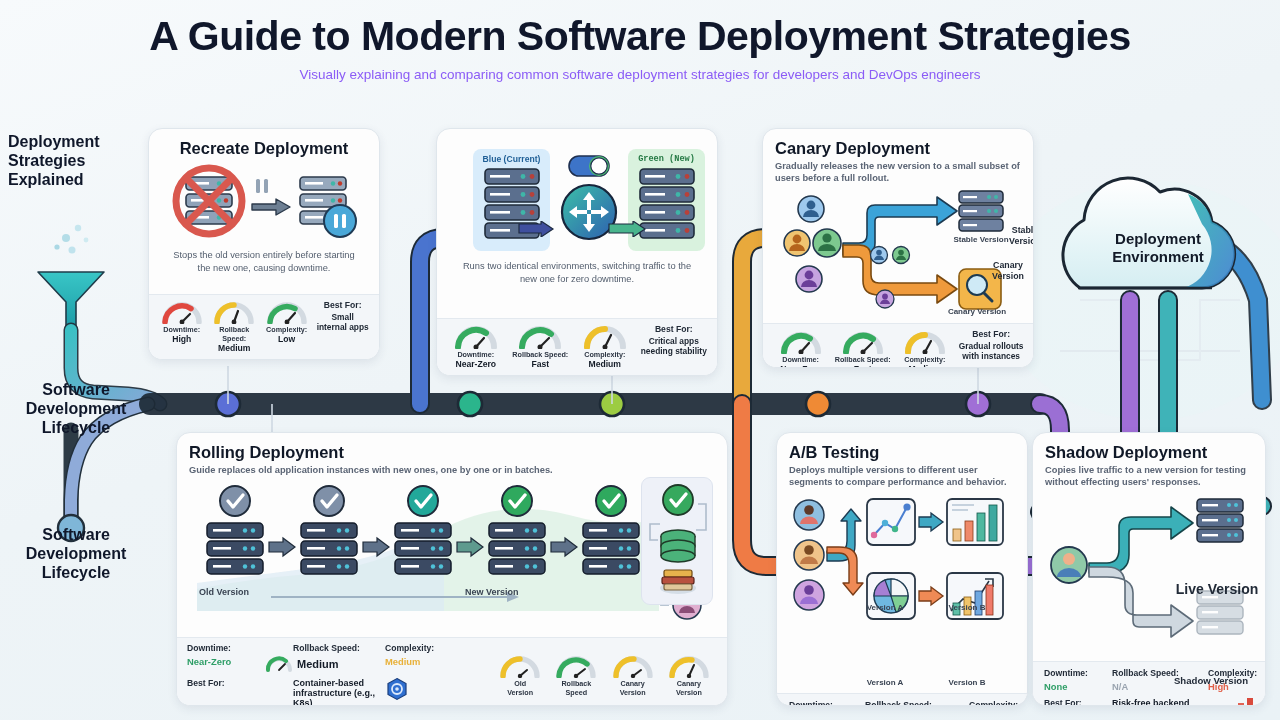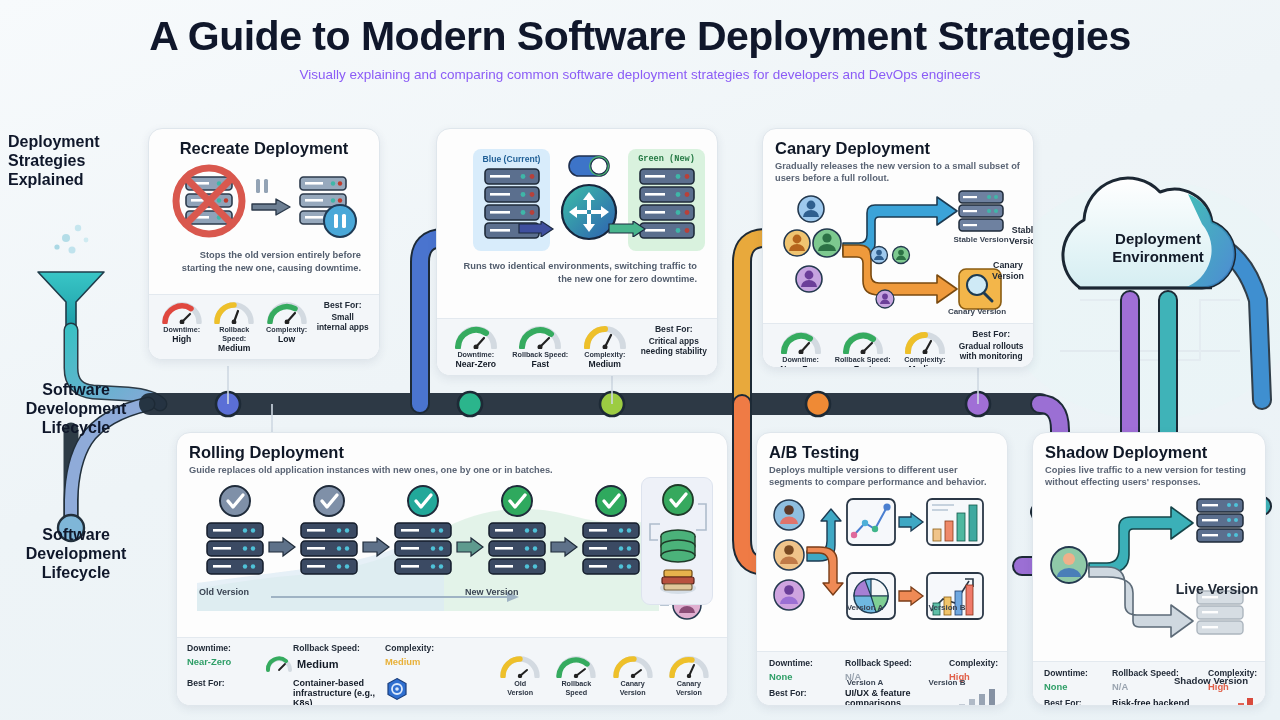--- a/index.html
+++ b/index.html
@@ -43,21 +43,21 @@
   
   .card {
     position: absolute; z-index: 20; background: #fdfdfd;
     border: 1px solid #dfe6ec; border-radius: 14px;
     box-shadow: 0 3px 10px rgba(40,60,90,0.09);
     overflow: hidden; display: flex; flex-direction: column;
   }
   .card-body { padding: 10px 12px 4px 12px; flex: 1; position: relative; }
   .card-title { font-size: 16.5px; font-weight: bold; color: #101827; line-height: 1.1; }
   .card-sub { font-size: 9.3px; color: #5b6575; line-height: 1.32; margin-top: 3px; font-weight: 600; }
-  .card-desc { font-size: 9.3px; color: #525d6d; line-height: 1.35; text-align: right; font-weight: 700; }
+  .card-desc { font-size: 9.3px; color: #525d6d; line-height: 1.35; text-align: center; font-weight: 400; }
 
   .card-foot {
     background: #f3f6f9; border-top: 1px solid #e3e9ef;
     padding: 5px 9px 6px 9px; display: flex; align-items: flex-start; gap: 5px;
   }
 
   
   .gauge-item { flex: 1; display: flex; flex-direction: column; align-items: center; }
   .gauge-cap { font-size: 7.2px; font-weight: bold; color: #2b3442; line-height: 1.25; text-align: center; margin-top: 1px; }
   .gauge-val { font-size: 8.6px; font-weight: bold; color: #141c28; text-align: center; line-height: 1.2; }
@@ -506,21 +506,21 @@
             <path d="M5 23 A17 17 0 0 1 22 6" fill="none" stroke="#eec02a" stroke-width="6" stroke-linecap="round"></path>
             <line x1="22" y1="23" x2="28" y2="12" stroke="#222" stroke-width="2.2" stroke-linecap="round"></line>
             <circle cx="22" cy="23" r="2.5" fill="#222"></circle>
           </svg>
         <div class="gauge-cap">Complexity:</div>
         <div class="gauge-val">Medium</div>
       </div>
       <div class="bestfor-box">
         <div class="bestfor-lbl">Best For:</div>
         <div class="bestfor-txt" style="white-space:pre-line;">Gradual rollouts
-with monitoring</div>
+with instances</div>
       </div>
     </div>
   </div>
 
   <div class="card" id="card-rolling" style="left:176px; top:432px; width:552px; height:274px;">
     <div class="card-body">
       <div class="card-title">Rolling Deployment</div>
       <div class="card-sub">Guide replaces old application instances with new ones, one by one or in batches.</div>
 
       <svg width="528" height="150" viewBox="0 0 528 150" style="margin-top:3px;">
@@ -730,21 +730,21 @@
               <line x1="21" y1="21" x2="26" y2="10" stroke="#222" stroke-width="2" stroke-linecap="round"></line>
               <circle cx="21" cy="21" r="2.2" fill="#222"></circle>
             </svg>
           <div class="gauge-cap" style="white-space:pre-line;">Canary
 Version</div>
         </div>
       </div>
     </div>
   </div>
 
-  <div class="card" id="card-ab" style="left:756px; top:432px; width:252px; height:274px;">
+  <div class="card" id="card-ab" style="left:776px; top:432px; width:252px; height:274px;gap:42px;">
     <div class="card-body">
       <div class="card-title">A/B Testing</div>
       <div class="card-sub">Deploys multiple versions to different user segments to compare performance and behavior.</div>
 
       <svg width="228" height="152" viewBox="0 0 228 152" style="margin-top:2px;">
 
         <circle cx="20" cy="24" r="15" fill="#8fbfe0" stroke="#24394f" stroke-width="1.5"></circle>
         <circle cx="20" cy="19" r="4.8" fill="#5e3a2a"></circle>
           <path d="M11 33 a9 7.5 0 0 1 18 0 Z" fill="#e0736b"></path>
         <circle cx="20" cy="64" r="15" fill="#f0c48a" stroke="#24394f" stroke-width="1.5"></circle>

